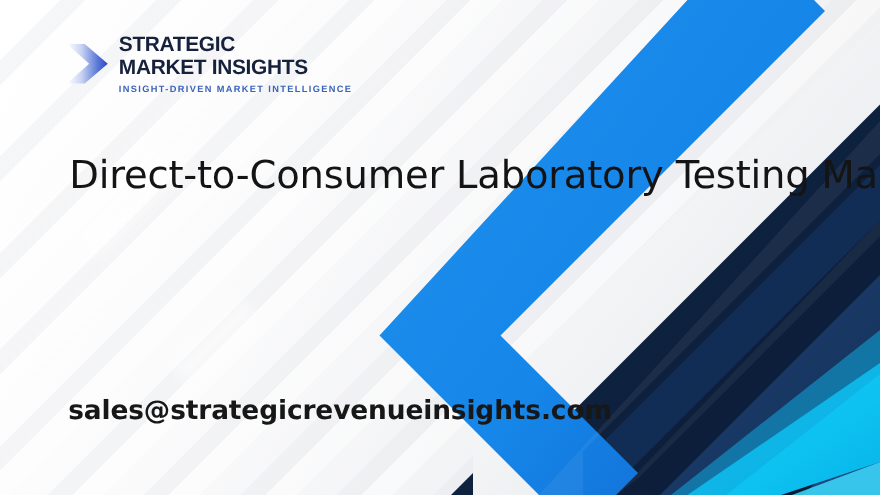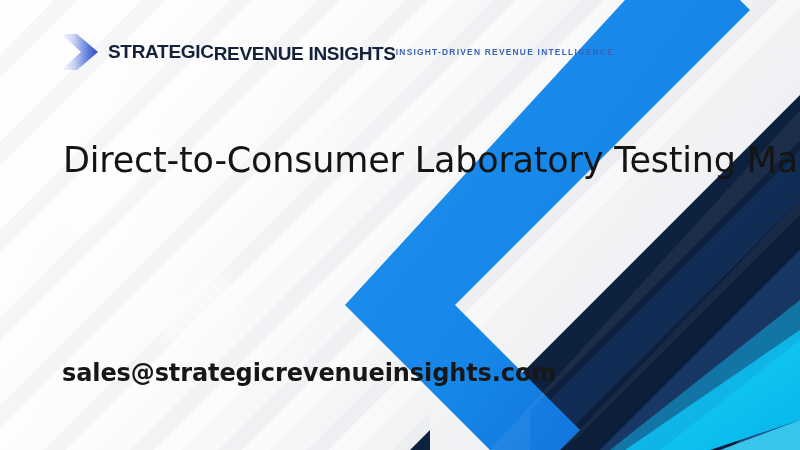--- a/index.html
+++ b/index.html
@@ -64,21 +64,21 @@
   
   .logo {
     position: absolute;
     left: 60px;
     top: 31px;
     display: flex;
     align-items: center;
     gap: 8px;
   }
   .logo-mark { width: 40px; height: 42px; flex: none; }
-  .logo-text { display: flex; flex-direction: row; line-height: 1; }
+  .logo-text { display: flex; flex-direction: column; line-height: 1; }
   .logo-line1, .logo-line2 {
     font-family: "Liberation Sans", sans-serif;
     font-weight: bold;
     font-size: 19px;
     letter-spacing: -0.3px;
     color: #16213c;
   }
   .logo-line2 { margin-top: 2px; }
   .logo-tagline {
     margin-top: 6px;
@@ -177,22 +177,22 @@
             <stop offset="35%" stop-color="#c9d4f2"></stop>
             <stop offset="75%" stop-color="#5a78d8"></stop>
             <stop offset="100%" stop-color="#2b49c4"></stop>
           </linearGradient>
         </defs>
         <path d="M1,3 L17,3 L38,21 L17,39 L1,39 L21,21 Z" fill="url(#gMark)"></path>
       </svg>
     </span>
     <span class="logo-text">
       <span class="logo-line1">STRATEGIC</span>
-      <span class="logo-line2">REVENUE INSIGHTS</span>
-      <span class="logo-tagline">INSIGHT-DRIVEN REVENUE INTELLIGENCE</span>
+      <span class="logo-line2">MARKET INSIGHTS</span>
+      <span class="logo-tagline">INSIGHT-DRIVEN MARKET INTELLIGENCE</span>
     </span>
   </div>
 
   <div class="title">Direct-to-Consumer Laboratory Testing Mark</div>
 
   <div class="email">sales@strategicrevenueinsights.com</div>
 
 </div>
 
 </body></html>

